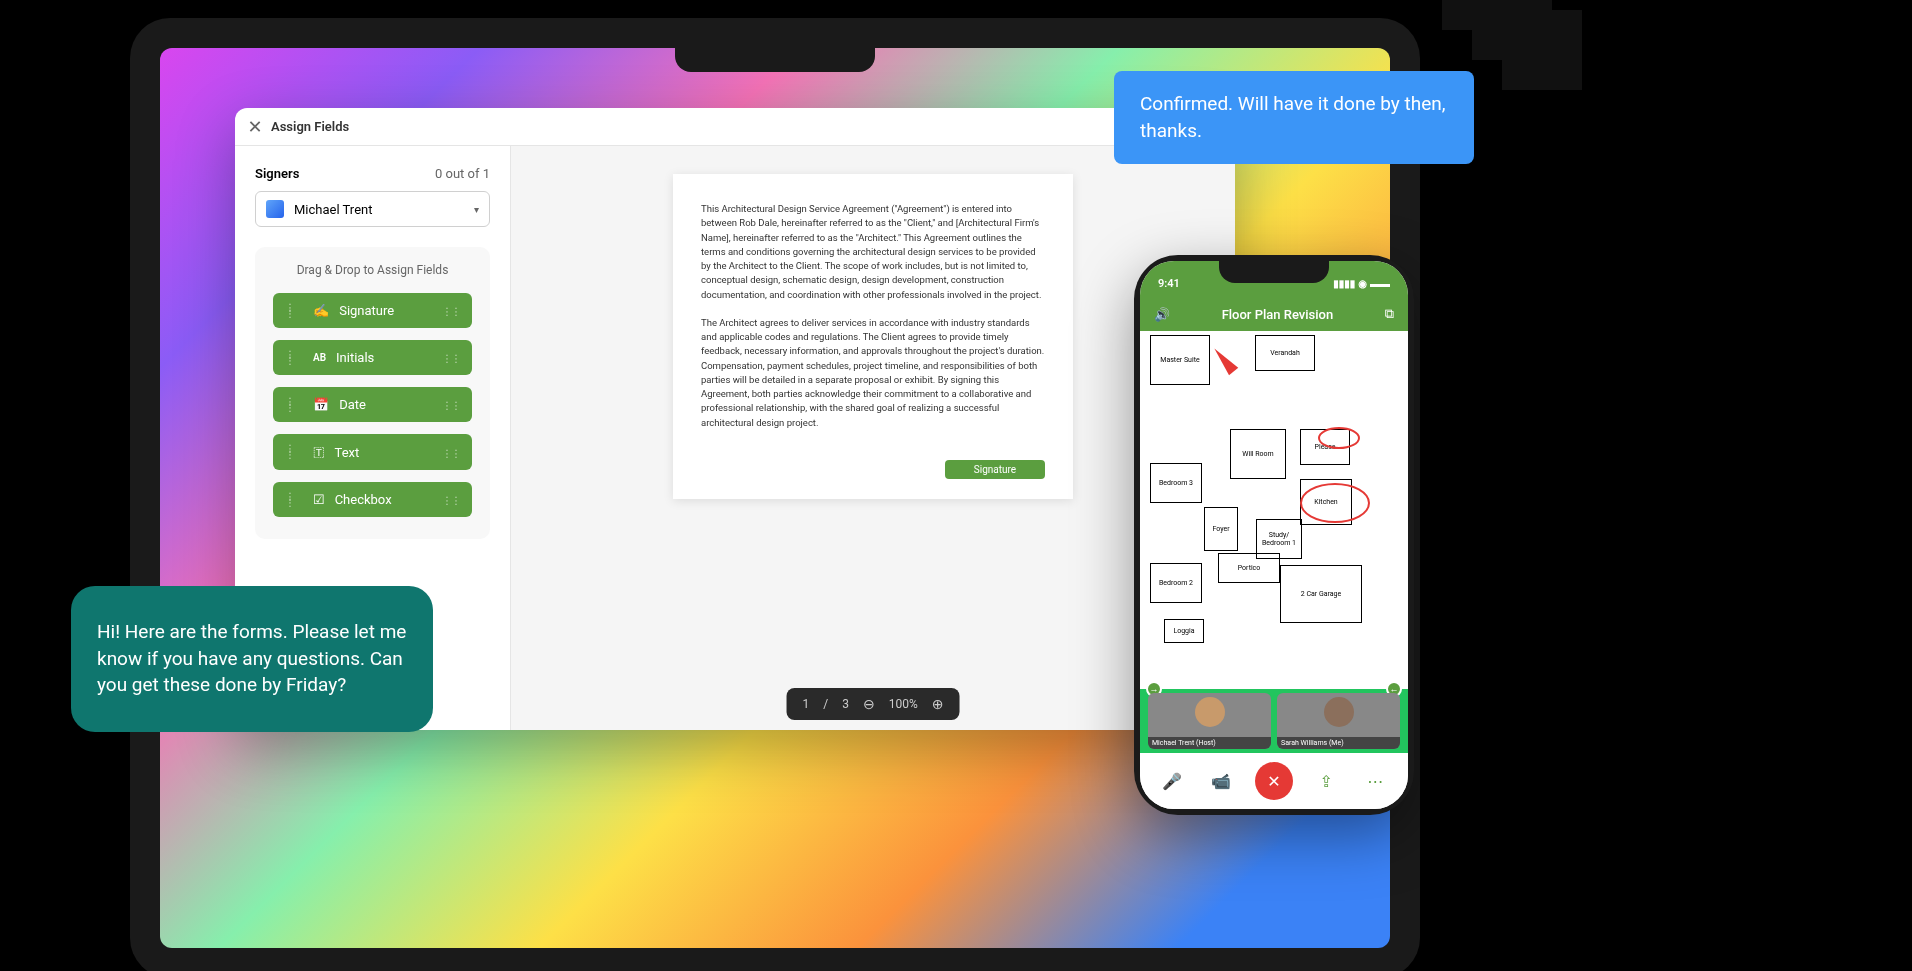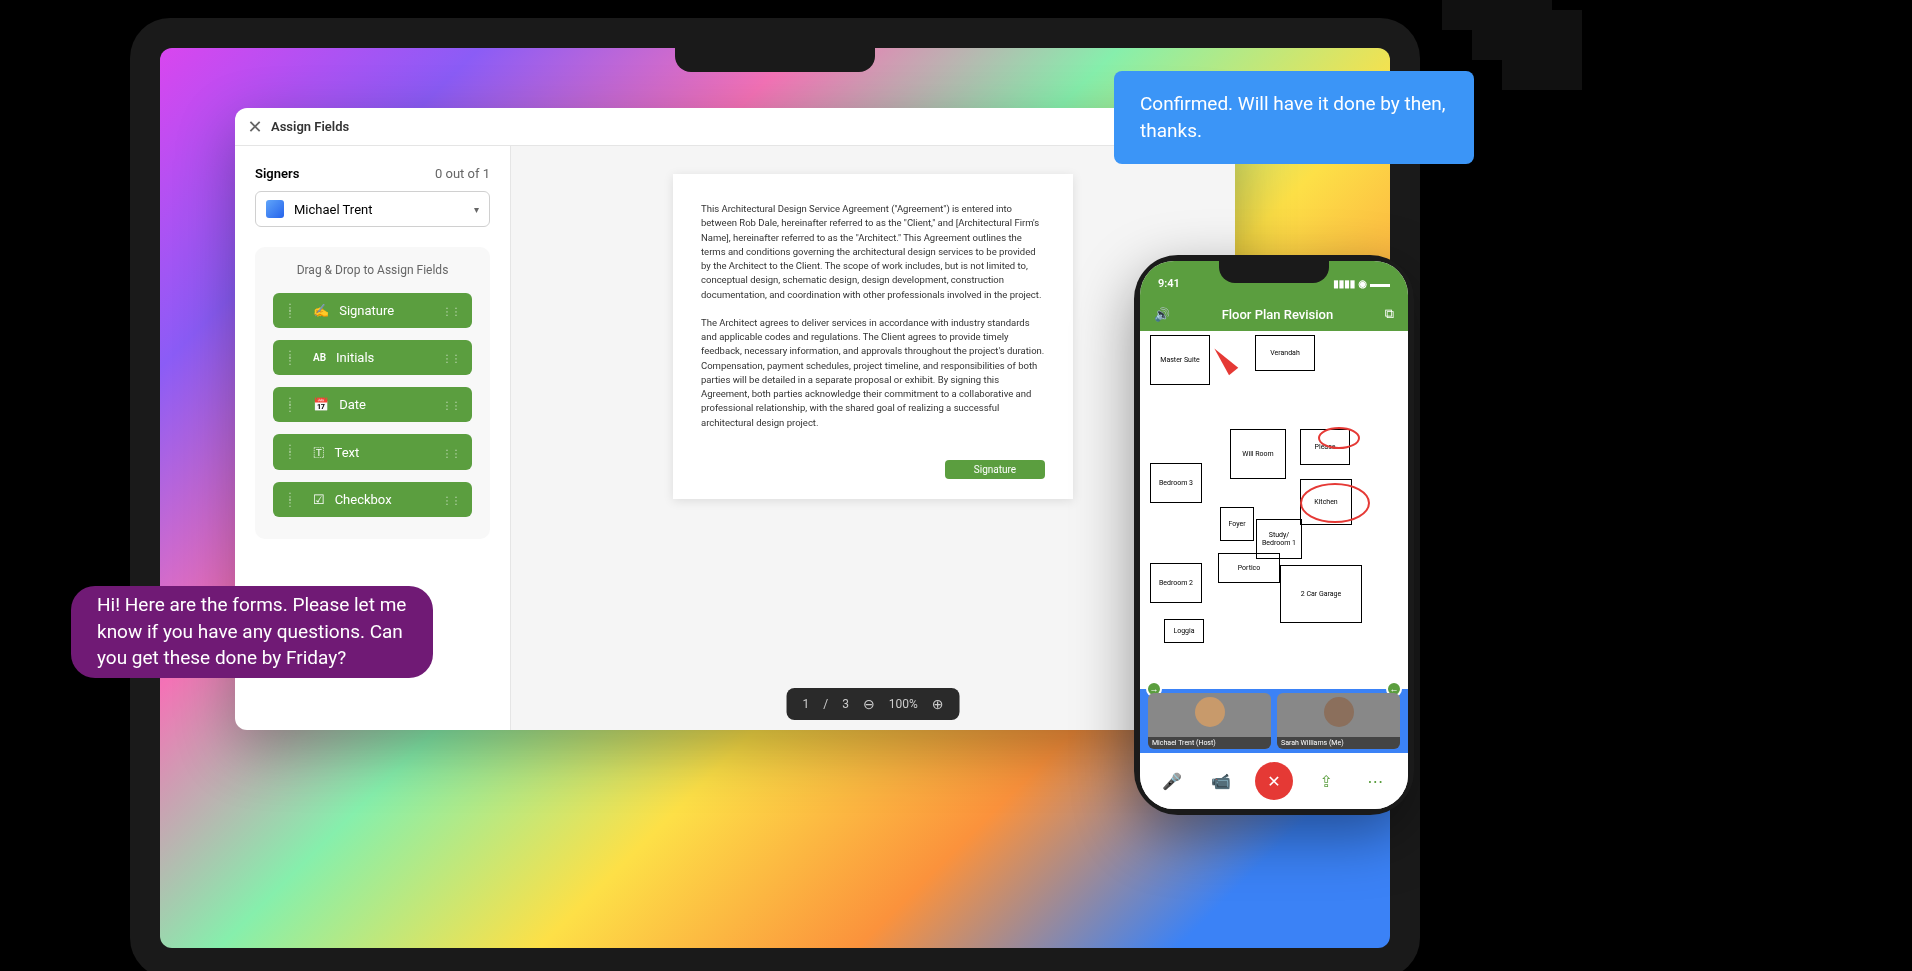--- a/index.html
+++ b/index.html
@@ -222,23 +222,23 @@
       font-size: 12px;
     }
     .zoom-bar span { color: #ccc; }
     .zoom-btn { color: #fff; cursor: pointer; font-size: 14px; }
     
     
     .chat-left {
       position: absolute;
       left: 71px;
       top: 586px;
-      background: #701a75;
-      color: #fff;
-      padding: 6px 26px;
+      background: #0f766e;
+      color: #fff;
+      padding: 33px 26px;
       border-radius: 24px;
       max-width: 362px;
       font-size: 19px;
       line-height: 1.4;
       z-index: 200;
     }
     .chat-right {
       position: absolute;
       right: 438px;
       top: 71px;
@@ -334,21 +334,21 @@
       width: 0; height: 0;
       border-left: 6px solid transparent;
       border-right: 6px solid transparent;
       border-bottom: 30px solid #e53935;
     }
     
     .call-participants {
       display: flex;
       gap: 6px;
       padding: 4px 8px;
-      background: #3b82f6;
+      background: #22c55e;
     }
     .participant {
       flex: 1;
       height: 56px;
       background: #888;
       border-radius: 6px;
       position: relative;
       overflow: hidden;
       display: flex;
       align-items: flex-end;
@@ -547,21 +547,21 @@
         </div>
       <div class="fp-room" style="top:98px;left:160px;width:50px;height:36px">
           <span class="rn">Please</span>
         </div>
       <div class="fp-room" style="top:132px;left:10px;width:52px;height:40px">
           <span class="rn">Bedroom 3</span>
         </div>
       <div class="fp-room" style="top:148px;left:160px;width:52px;height:46px">
           <span class="rn">Kitchen</span>
         </div>
-      <div class="fp-room" style="top:176px;left:80px;width:34px;height:34px">
+      <div class="fp-room" style="top:176px;left:64px;width:34px;height:44px">
           <span class="rn">Foyer</span>
         </div>
       <div class="fp-room" style="top:188px;left:116px;width:46px;height:40px">
           <span class="rn">Study/
 Bedroom 1</span>
         </div>
       <div class="fp-room" style="top:222px;left:78px;width:62px;height:30px">
           <span class="rn">Portico</span>
         </div>
       <div class="fp-room" style="top:232px;left:10px;width:52px;height:40px">

